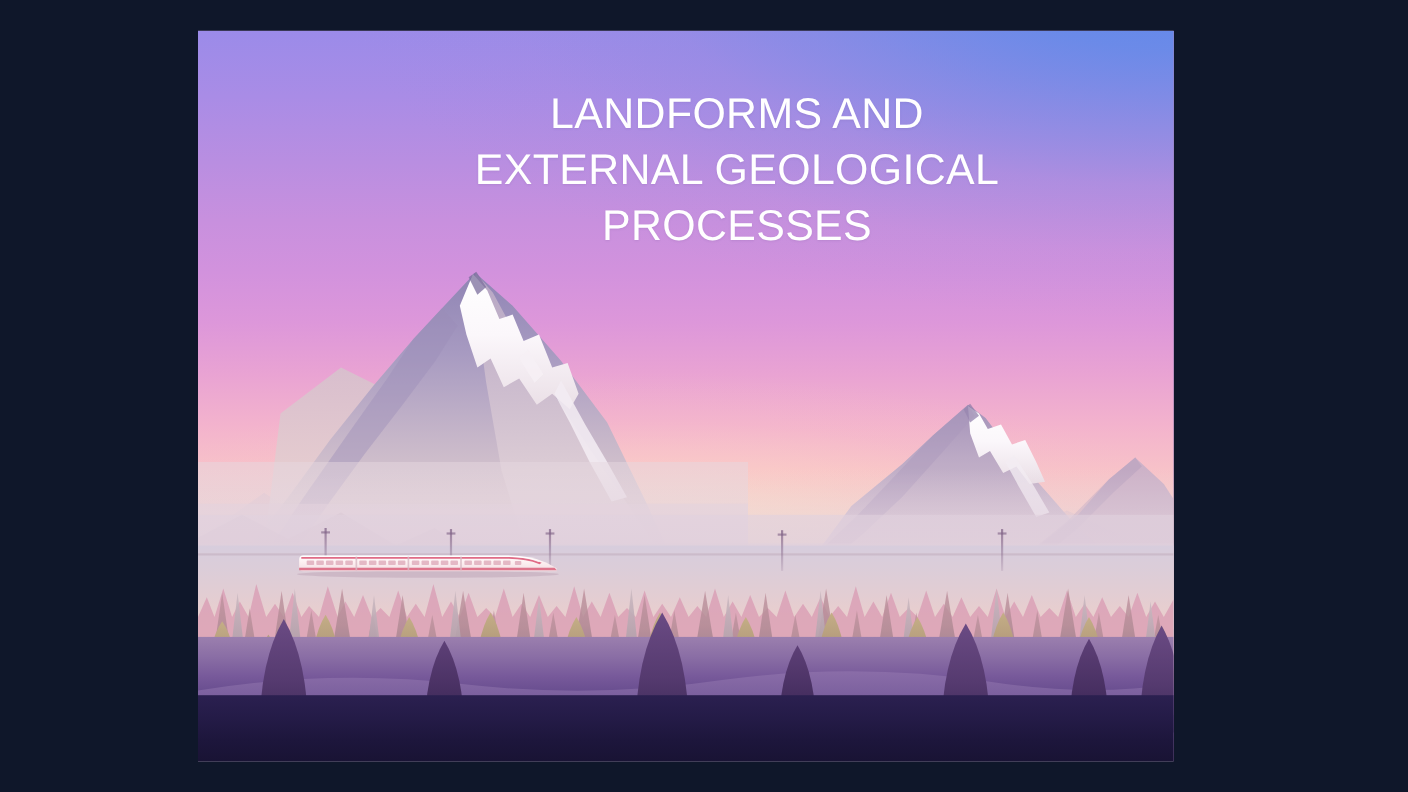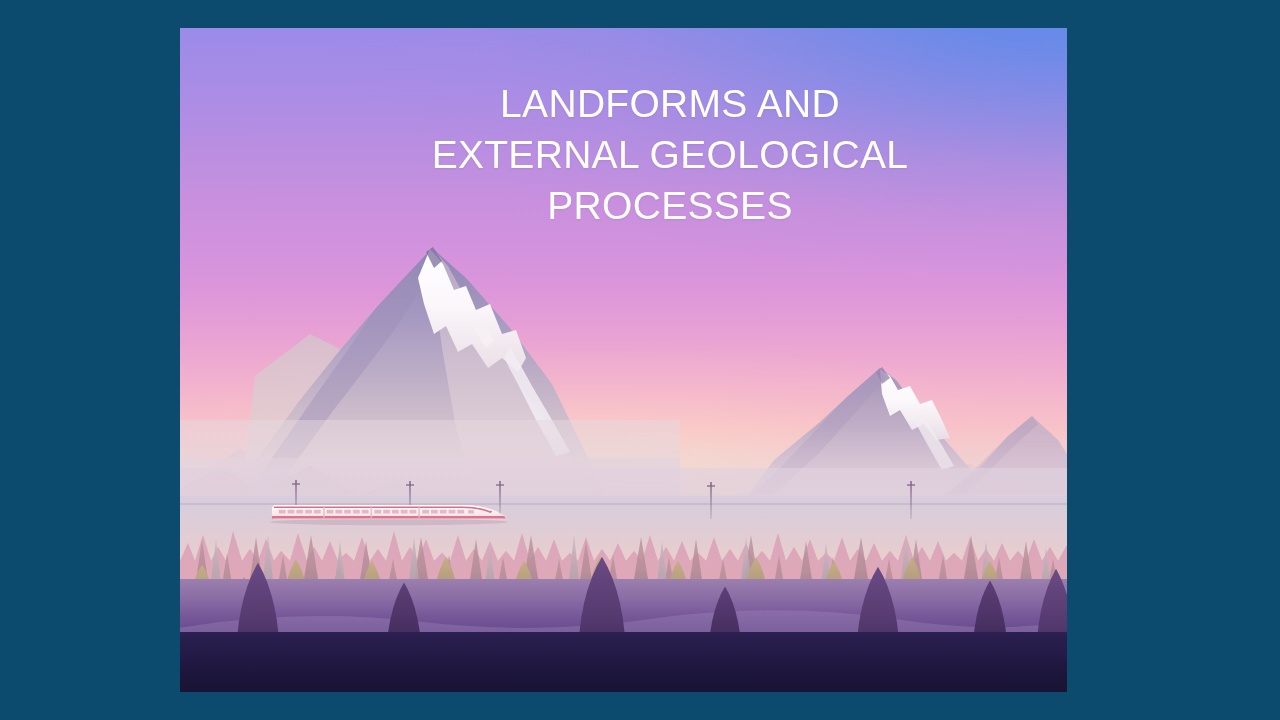--- a/index.html
+++ b/index.html
@@ -9,21 +9,21 @@
     height: 720px;
     background: #ffffff;
     overflow: hidden;
     font-family: "Liberation Sans", sans-serif;
   }
 
   #slide-canvas {
     position: relative;
     width: 1280px;
     height: 720px;
-    background: #0c4a6e;
+    background: #0f172a;
   }
 
   
   #hero-image {
     position: absolute;
     left: 180px;
     top: 28px;
     width: 887px;
     height: 664px;
     overflow: hidden;

